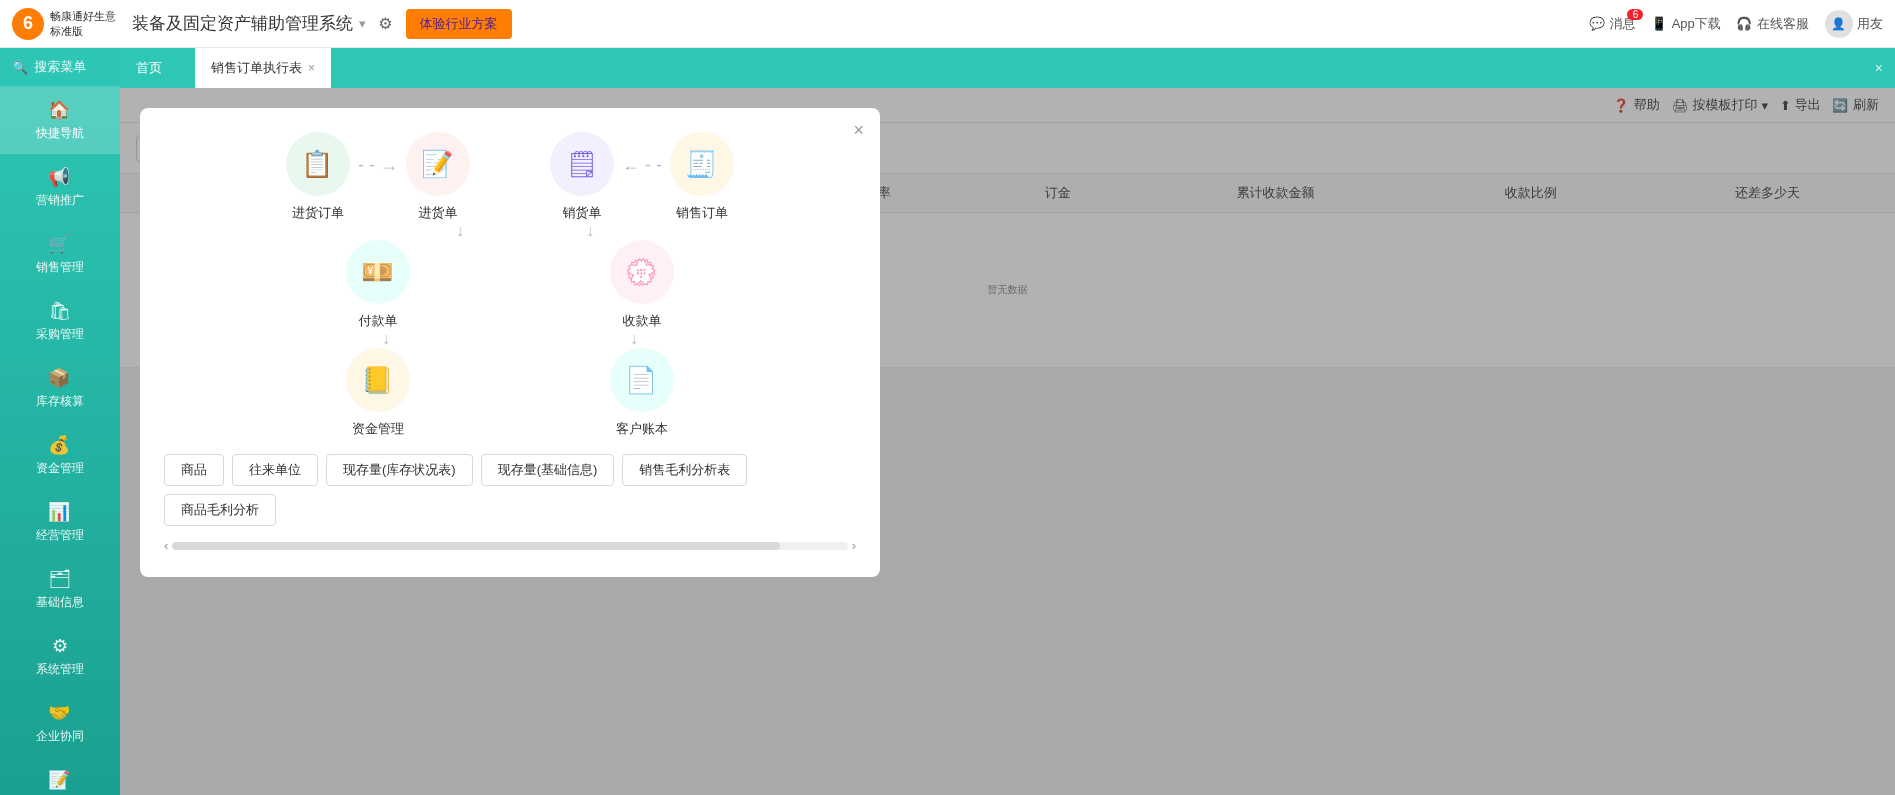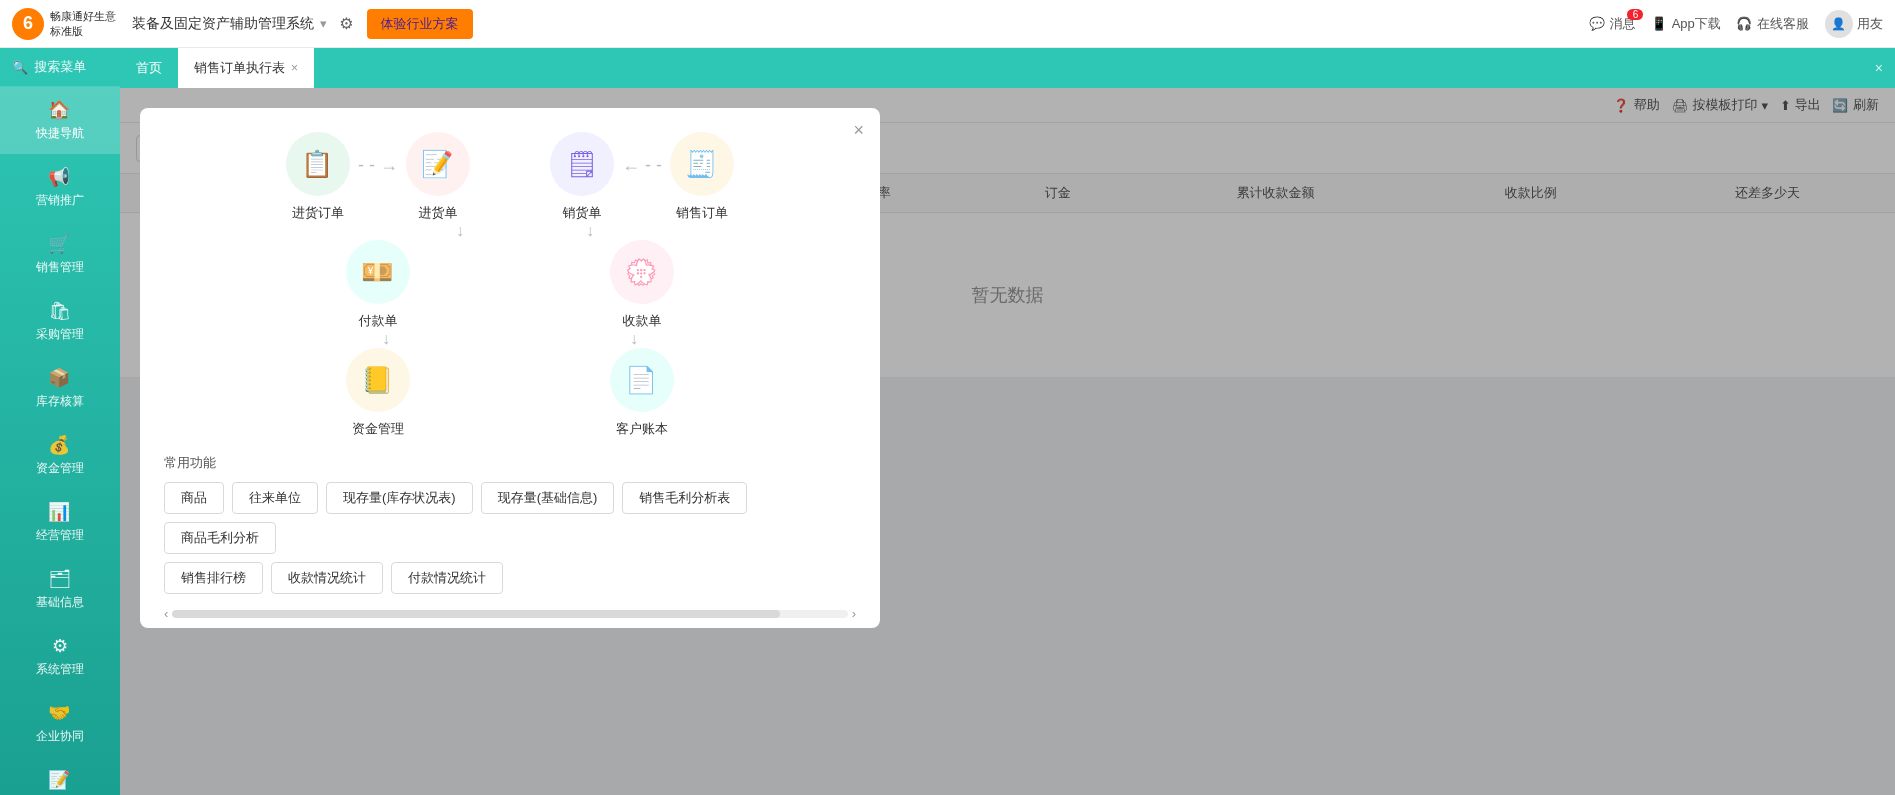--- a/index.html
+++ b/index.html
@@ -26,21 +26,21 @@
       background: #ff7d00;
       border-radius: 50%;
       display: flex; align-items: center; justify-content: center;
       color: white; font-size: 18px; font-weight: bold;
     }
     .logo-text { font-size: 11px; color: #333; line-height: 1.3; }
     .system-name-area {
       display: flex; align-items: center; gap: 6px;
       flex: 1;
     }
-    .system-name { font-size: 14px; color: #333; font-weight: 500; }
+    .system-name { font-size: 17px; color: #333; font-weight: 500; }
     .system-dropdown { color: #999; cursor: pointer; }
     .gear-btn { width: 28px; height: 28px; border: none; background: none; cursor: pointer; color: #666; font-size: 16px; }
     .trial-btn {
       background: #ff7d00;
       color: #4c1d95;
       border: none;
       padding: 6px 14px;
       border-radius: 4px;
       cursor: pointer;
       font-size: 13px;
@@ -137,20 +137,21 @@
       height: 40px;
       display: flex; align-items: center;
       color: white;
       font-size: 13px;
       cursor: pointer;
       position: relative;
     }
     .tab-item.active {
       background: white;
       color: #333;
+      margin-left: 17px;
     }
     .tab-close {
       margin-left: 6px; color: #999; font-size: 12px; cursor: pointer;
     }
     .tab-close-main {
       margin-left: auto;
       color: rgba(255,255,255,0.8);
       padding: 0 12px;
       cursor: pointer;
       font-size: 14px;
@@ -245,21 +246,21 @@
     .data-table td {
       border-bottom: 1px solid #f0f0f0;
       padding: 10px 12px;
       text-align: center;
       color: #333;
     }
     .no-data {
       text-align: center;
       padding: 60px;
       color: #999;
-      font-size: 18px;
+      font-size: 10px;
       background: white;
     }
 
     
     .modal-overlay {
       position: absolute;
       top: 0; left: 0; right: 0; bottom: 0;
       background: rgba(0,0,0,0.3);
       z-index: 100;
       display: flex;
@@ -576,34 +577,28 @@
               <div style="width: 100px; display: flex; justify-content: flex-start;">
                 <div class="flow-node">
                   <div class="flow-circle circle-teal">📄</div>
                   <div class="flow-label">客户账本</div>
                 </div>
               </div>
             </div>
           </div>
 
           <div class="common-funcs">
-            <div class="common-funcs-title">常用功能</div>
             <div class="func-buttons">
               <button class="func-btn">商品</button>
               <button class="func-btn">往来单位</button>
               <button class="func-btn">现存量(库存状况表)</button>
               <button class="func-btn">现存量(基础信息)</button>
               <button class="func-btn">销售毛利分析表</button>
               <button class="func-btn">商品毛利分析</button>
             </div>
-            <div class="func-buttons">
-              <button class="func-btn">销售排行榜</button>
-              <button class="func-btn">收款情况统计</button>
-              <button class="func-btn">付款情况统计</button>
-            </div>
           </div>
 
           <div style="display: flex; align-items: center; gap: 4px; margin-top: 12px;">
             <span style="color: #999; cursor: pointer;">‹</span>
             <div style="flex:1; height: 8px; background: #f0f0f0; border-radius: 4px; overflow: hidden;">
               <div style="width: 90%; height: 8px; background: #d9d9d9; border-radius: 4px;"></div>
             </div>
             <span style="color: #999; cursor: pointer;">›</span>
           </div>
 

